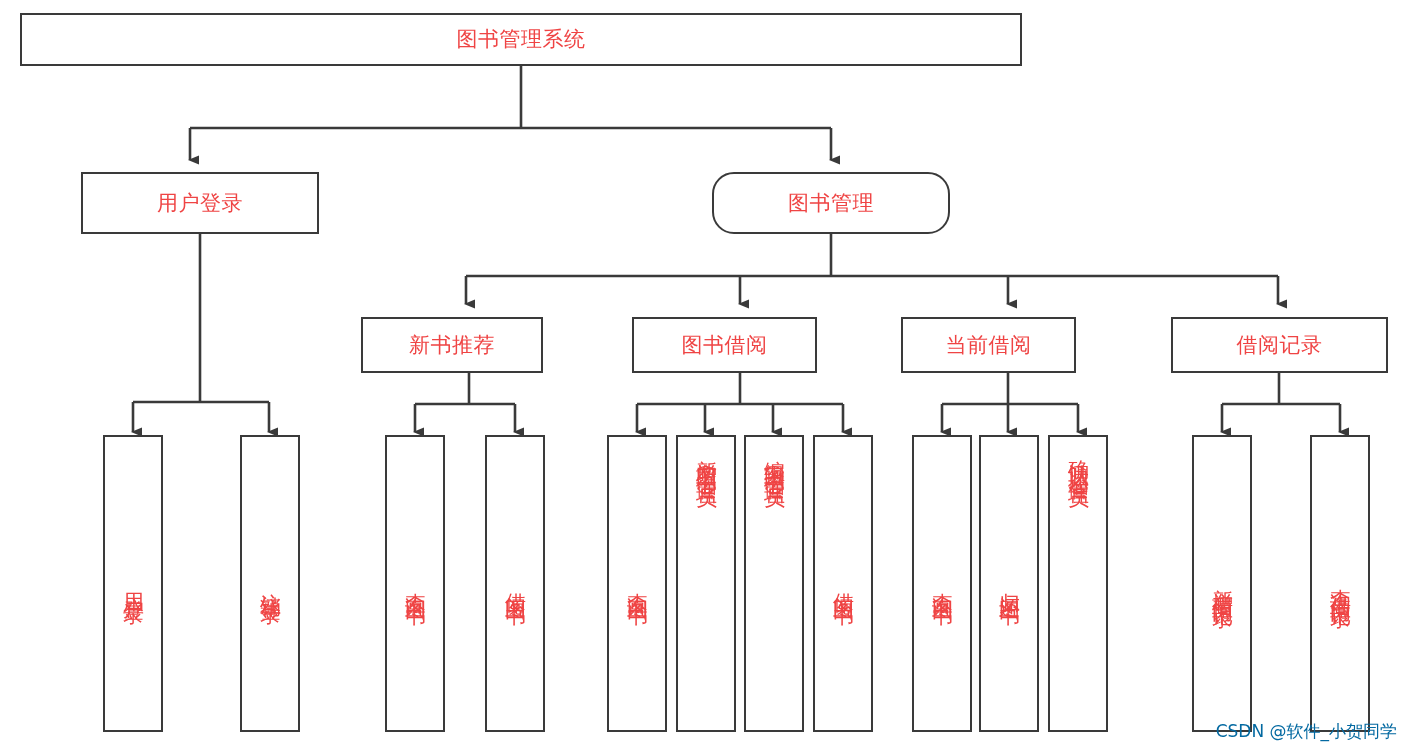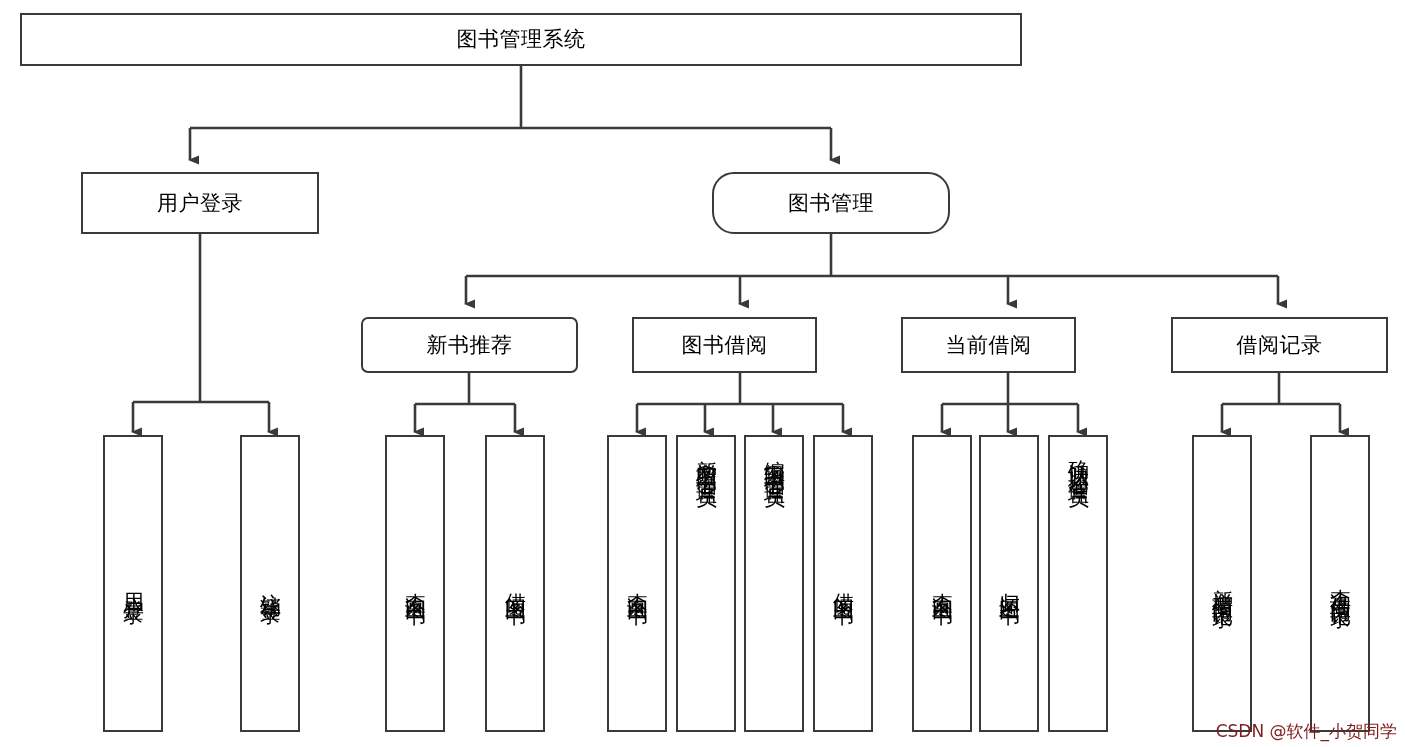--- a/index.html
+++ b/index.html
@@ -27,21 +27,21 @@
     pointer-events: none;
   }
   .node {
     position: absolute;
     box-sizing: border-box;
     background: #ffffff;
     border: 2px solid #3a3a3a;
     display: flex;
     align-items: center;
     justify-content: center;
-    color: #000000;
+    color: #ef4444;
     z-index: 2;
   }
   .node .cap {
     display: block;
     text-align: center;
     line-height: 1.18;
     letter-spacing: 0.5px;
   }
   .node.horiz .cap {
     font-size: 21px;
@@ -61,21 +61,21 @@
   }
   .node.vert.mid {
     align-items: center;
     padding-top: 0;
   }
   #watermark {
     position: absolute;
     right: 8px;
     bottom: 4px;
     font-size: 17px;
-    color: #7f1d1d;
+    color: #0369a1;
     white-space: nowrap;
     z-index: 5;
     font-family: "DejaVu Sans", "Liberation Sans", sans-serif;
   }
 </style>
 </head>
 <body>
 
 <div id="canvas">
 
@@ -134,21 +134,21 @@
   </div>
 
   <div class="node horiz" style="left:81px; top:172px; width:238px; height:62px;">
     <span class="cap">用户登录</span>
   </div>
 
   <div class="node horiz" style="left:712px; top:172px; width:238px; height:62px;border-radius:22px;">
     <span class="cap">图书管理</span>
   </div>
 
-  <div class="node horiz" style="left:361px; top:317px; width:217px; height:56px;border-radius:7px;">
+  <div class="node horiz" style="left:361px; top:317px; width:182px; height:56px;">
     <span class="cap">新书推荐</span>
   </div>
 
   <div class="node horiz" style="left:632px; top:317px; width:185px; height:56px;">
     <span class="cap">图书借阅</span>
   </div>
 
   <div class="node horiz" style="left:901px; top:317px; width:175px; height:56px;">
     <span class="cap">当前借阅</span>
   </div>

